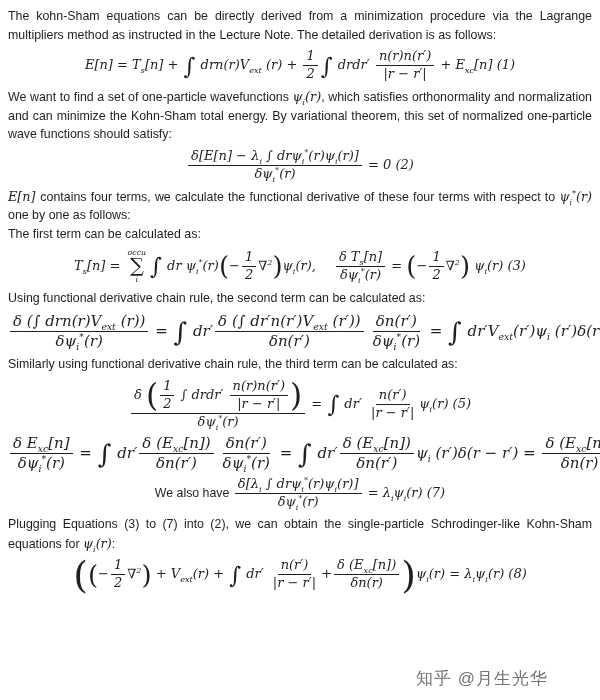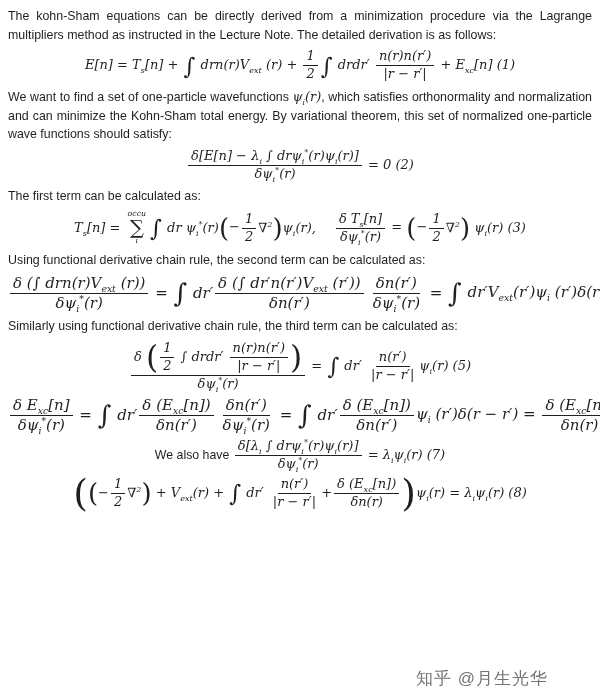--- a/index.html
+++ b/index.html
@@ -97,20 +97,21 @@
         <span class="den"><span class="mrun">2</span></span>
       </span><span class="bigop">∫</span><span class="mrun"> drdr′ </span><span class="frac">
         <span class="num"><span class="mrun">n(r)n(r′)</span></span>
         <span class="den"><span class="mrun">|r − r′|</span></span>
       </span><span class="mrun"> + E<sub>xc</sub>[n] (1)</span></div>
   <p class="para justify"><span class="trun">We want to find a set of one-particle wavefunctions </span><span class="mrun"> ψ<sub>i</sub>(r)</span><span class="trun">, which satisfies orthonormality and normalization and can minimize the Kohn-Sham total energy. By variational theorem, this set of normalized one-particle wave functions should satisfy:</span></p>
   <div class="eq"><span class="frac">
         <span class="num"><span class="mrun">δ[E[n] − λ<sub>i</sub> ∫ drψ<sub>i</sub><sup>*</sup>(r)ψ<sub>i</sub>(r)]</span></span>
         <span class="den"><span class="mrun">δψ<sub>i</sub><sup>*</sup>(r)</span></span>
       </span><span class="mrun"> = 0  (2)</span></div>
+  <p class="para justify"><span class="mrun">E[n] </span><span class="trun"> contains four terms, we calculate the functional derivative of these four terms with respect to </span><span class="mrun"> ψ<sub>i</sub><sup>*</sup>(r) </span><span class="trun"> one by one as follows:</span></p>
   <p class="para"><span class="trun">The first term can be calculated as:</span></p>
   <div class="eq"><span class="mrun">T<sub>s</sub>[n] = </span><span class="sum">
         <span class="sum-lim">occu</span>
         <span class="sum-op">∑</span>
         <span class="sum-lim">i</span>
       </span><span class="bigop">∫</span><span class="mrun"> dr ψ<sub>i</sub><sup>*</sup>(r)</span><span class="paren" style="font-size: 2em;">(</span><span class="mrun">−</span><span class="frac">
         <span class="num"><span class="mrun">1</span></span>
         <span class="den"><span class="mrun">2</span></span>
       </span><span class="mrun">∇<sup>2</sup></span><span class="paren" style="font-size: 2em;">)</span><span class="mrun">ψ<sub>i</sub>(r),</span><span class="spacer" style="width: 18px;"></span><span class="frac">
         <span class="num"><span class="mrun">δ T<sub>s</sub>[n]</span></span>
@@ -157,20 +158,21 @@
         <span class="num"><span class="mrun">δ (E<sub>xc</sub>[n])</span></span>
         <span class="den"><span class="mrun">δn(r′)</span></span>
       </span><span class="mrun">ψ<sub>i</sub> (r′)δ(r − r′) = </span><span class="frac">
         <span class="num"><span class="mrun">δ (E<sub>xc</sub>[n])</span></span>
         <span class="den"><span class="mrun">δn(r)</span></span>
       </span><span class="mrun">ψ<sub>i</sub>(r) (6)</span></div>
   <div class="eq"><span class="trun">We also have </span><span class="frac">
         <span class="num"><span class="mrun">δ[λ<sub>i</sub> ∫ drψ<sub>i</sub><sup>*</sup>(r)ψ<sub>i</sub>(r)]</span></span>
         <span class="den"><span class="mrun">δψ<sub>i</sub><sup>*</sup>(r)</span></span>
       </span><span class="mrun"> = λ<sub>i</sub>ψ<sub>i</sub>(r) (7)</span></div>
+  <p class="para justify"><span class="trun">Plugging Equations (3) to (7) into (2), we can obtain the single-particle Schrodinger-like Kohn-Sham equations for </span><span class="mrun"> ψ<sub>i</sub>(r)</span><span class="trun">:</span></p>
   <div class="eq"><span class="paren" style="font-size: 2.9em;">(</span><span class="paren" style="font-size: 2em;">(</span><span class="mrun">−</span><span class="frac">
         <span class="num"><span class="mrun">1</span></span>
         <span class="den"><span class="mrun">2</span></span>
       </span><span class="mrun">∇<sup>2</sup></span><span class="paren" style="font-size: 2em;">)</span><span class="mrun"> + V<sub>ext</sub>(r) + </span><span class="bigop">∫</span><span class="mrun"> dr′ </span><span class="frac">
         <span class="num"><span class="mrun">n(r′)</span></span>
         <span class="den"><span class="mrun">|r − r′|</span></span>
       </span><span class="mrun">+</span><span class="frac">
         <span class="num"><span class="mrun">δ (E<sub>xc</sub>[n])</span></span>
         <span class="den"><span class="mrun">δn(r)</span></span>
       </span><span class="paren" style="font-size: 2.9em;">)</span><span class="mrun">ψ<sub>i</sub>(r) = λ<sub>i</sub>ψ<sub>i</sub>(r) (8)</span></div>

